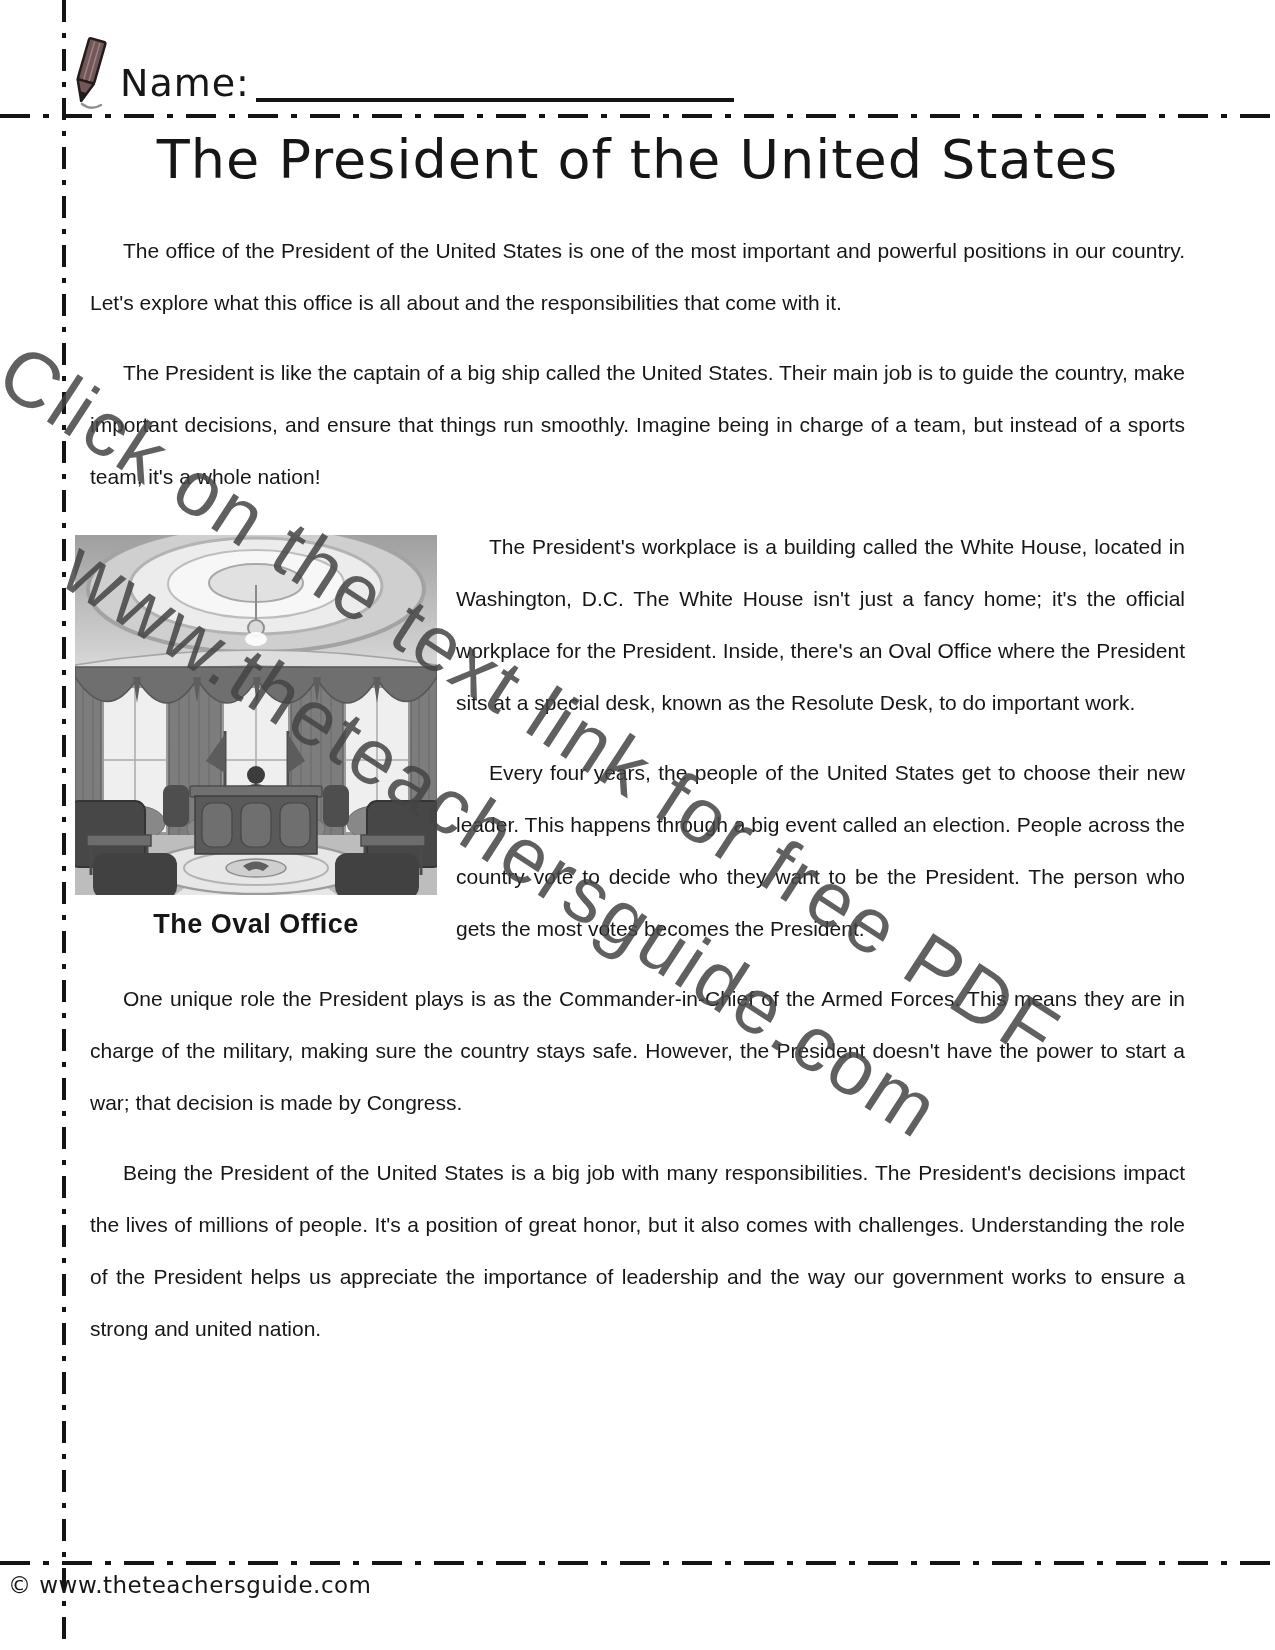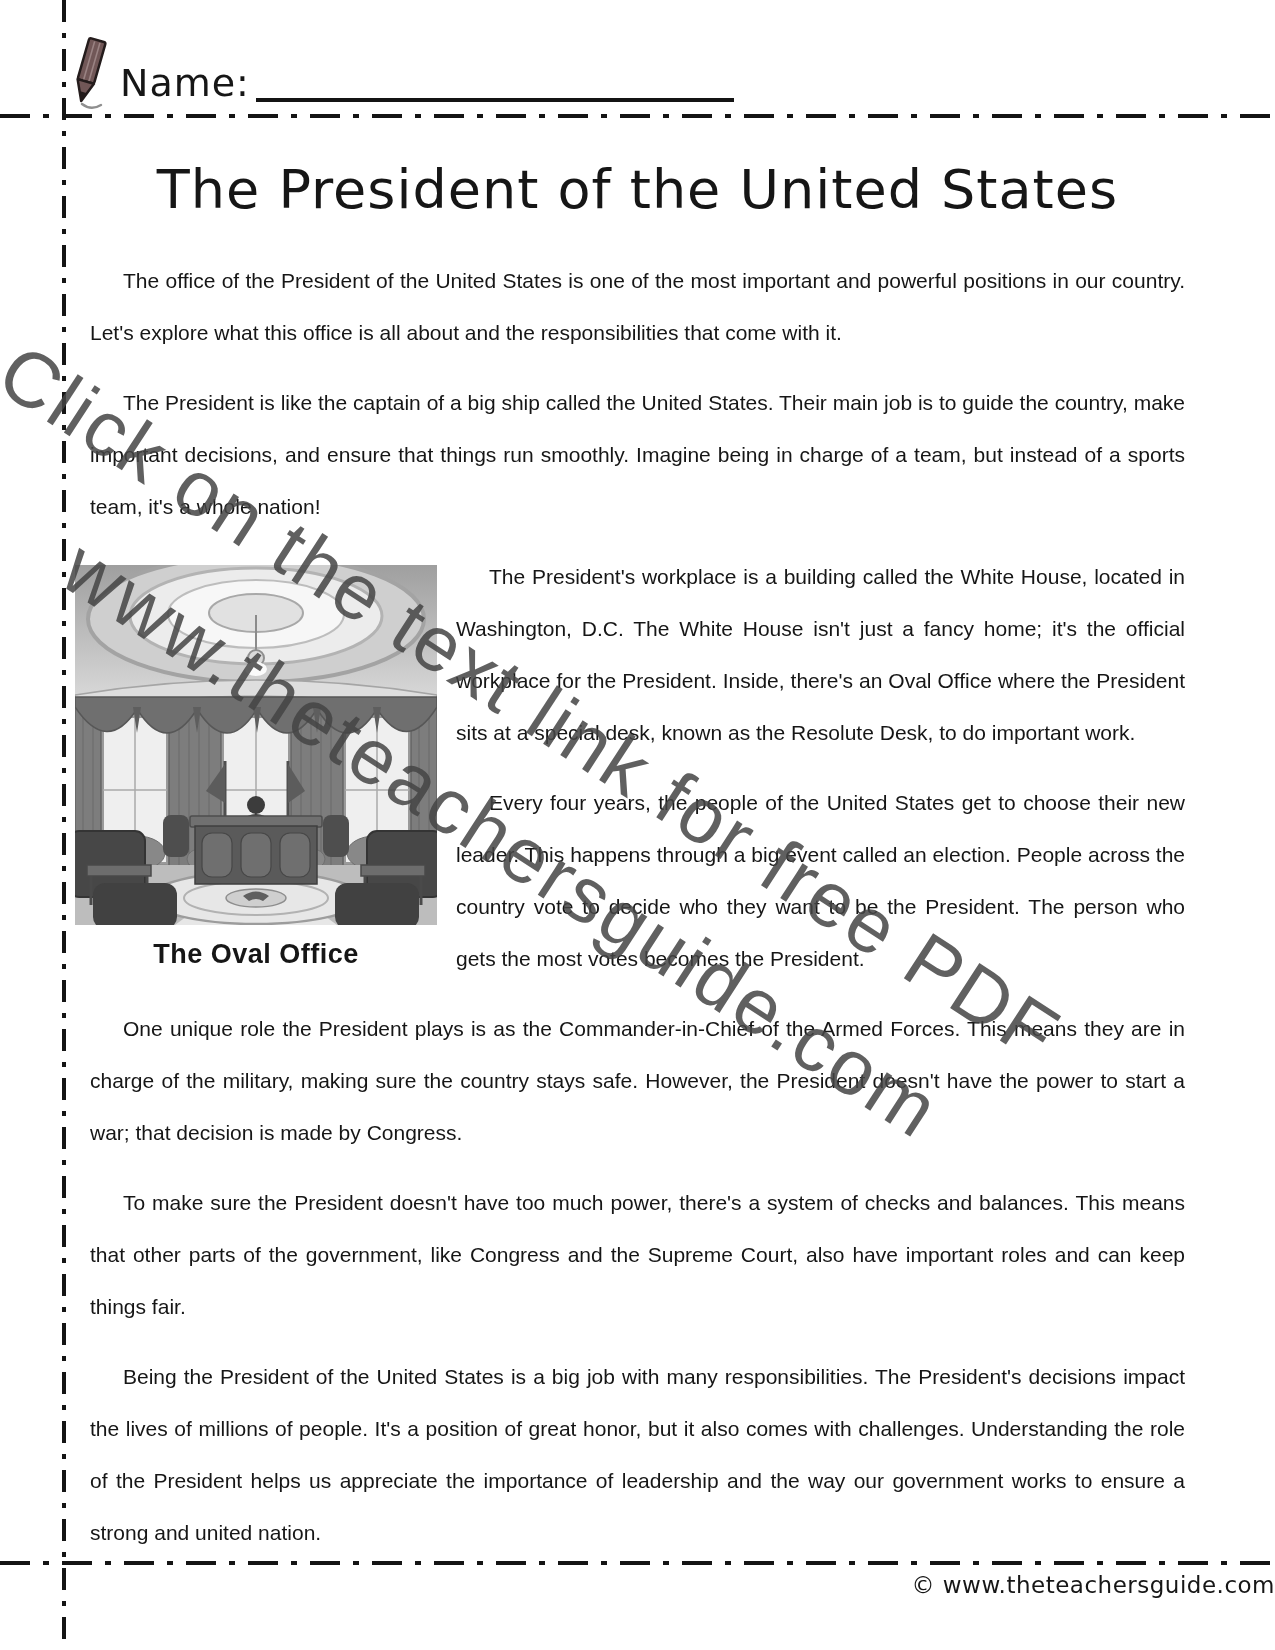--- a/index.html
+++ b/index.html
@@ -42,21 +42,21 @@
     font-size: 38px; line-height: 1; padding-bottom: 8px;
     letter-spacing: 1px;
   }
   .name-underline {
     display: inline-block; width: 478px; height: 30px;
     border-bottom: 4px solid #141414; margin-bottom: 8px;
   }
 
   
   .content {
-    position: absolute; left: 90px; top: 128px; width: 1095px; margin-top: 30px;
+    position: absolute; left: 90px; top: 128px; width: 1095px;
   }
   h1.doc-title {
     margin: 0 0 34px 0;
     font-family: "DejaVu Sans", sans-serif;
     font-weight: normal;
     font-size: 54px;
     letter-spacing: 1px;
     text-align: center;
     white-space: nowrap;
   }
@@ -95,22 +95,22 @@
     transform-origin: 0 0;
     z-index: 10;
     pointer-events: none;
     font-family: "Liberation Sans", sans-serif;
   }
   .wm.line1 { left: 32px; top: 326px; }
   .wm.line2 { left: 96px; top: 522px; }
 
   
   .footer {
-    position: absolute; left: 0; right: 0; top: 1572px;
-    text-align: right;
+    position: absolute; left: 8px; right: 0; top: 1572px;
+    text-align: left;
     font-family: "DejaVu Sans", sans-serif;
     font-size: 23px;
     letter-spacing: 0.5px;
   }
 </style>
 </head>
 <body>
 
 <div class="page">
 
@@ -254,21 +254,20 @@
         </g>
         <rect x="18" y="318" width="84" height="46" rx="12" fill="#414141"></rect>
         <rect x="260" y="318" width="84" height="46" rx="12" fill="#414141"></rect>
       </svg>
       <div class="figure-caption">The Oval Office</div>
     </div>
 
     <p>The President's workplace is a building called the White House, located in Washington, D.C. The White House isn't just a fancy home; it's the official workplace for the President. Inside, there's an Oval Office where the President sits at a special desk, known as the Resolute Desk, to do important work.</p>
     <p>Every four years, the people of the United States get to choose their new leader. This happens through a big event called an election. People across the country vote to decide who they want to be the President. The person who gets the most votes becomes the President.</p>
     <p>One unique role the President plays is as the Commander-in-Chief of the Armed Forces. This means they are in charge of the military, making sure the country stays safe. However, the President doesn't have the power to start a war; that decision is made by Congress.</p>
-    <p>To make sure the President doesn't have too much power, there's a system of checks and balances. This means that other parts of the government, like Congress and the Supreme Court, also have important roles and can keep things fair.</p>
     <p>Being the President of the United States is a big job with many responsibilities. The President's decisions impact the lives of millions of people. It's a position of great honor, but it also comes with challenges. Understanding the role of the President helps us appreciate the importance of leadership and the way our government works to ensure a strong and united nation.</p>
   </div>
 
   <div class="wm line1">Click on the text link for free PDF</div>
   <div class="wm line2">www.theteachersguide.com</div>
 
   <div class="footer">© www.theteachersguide.com</div>
 
 </div>
 

